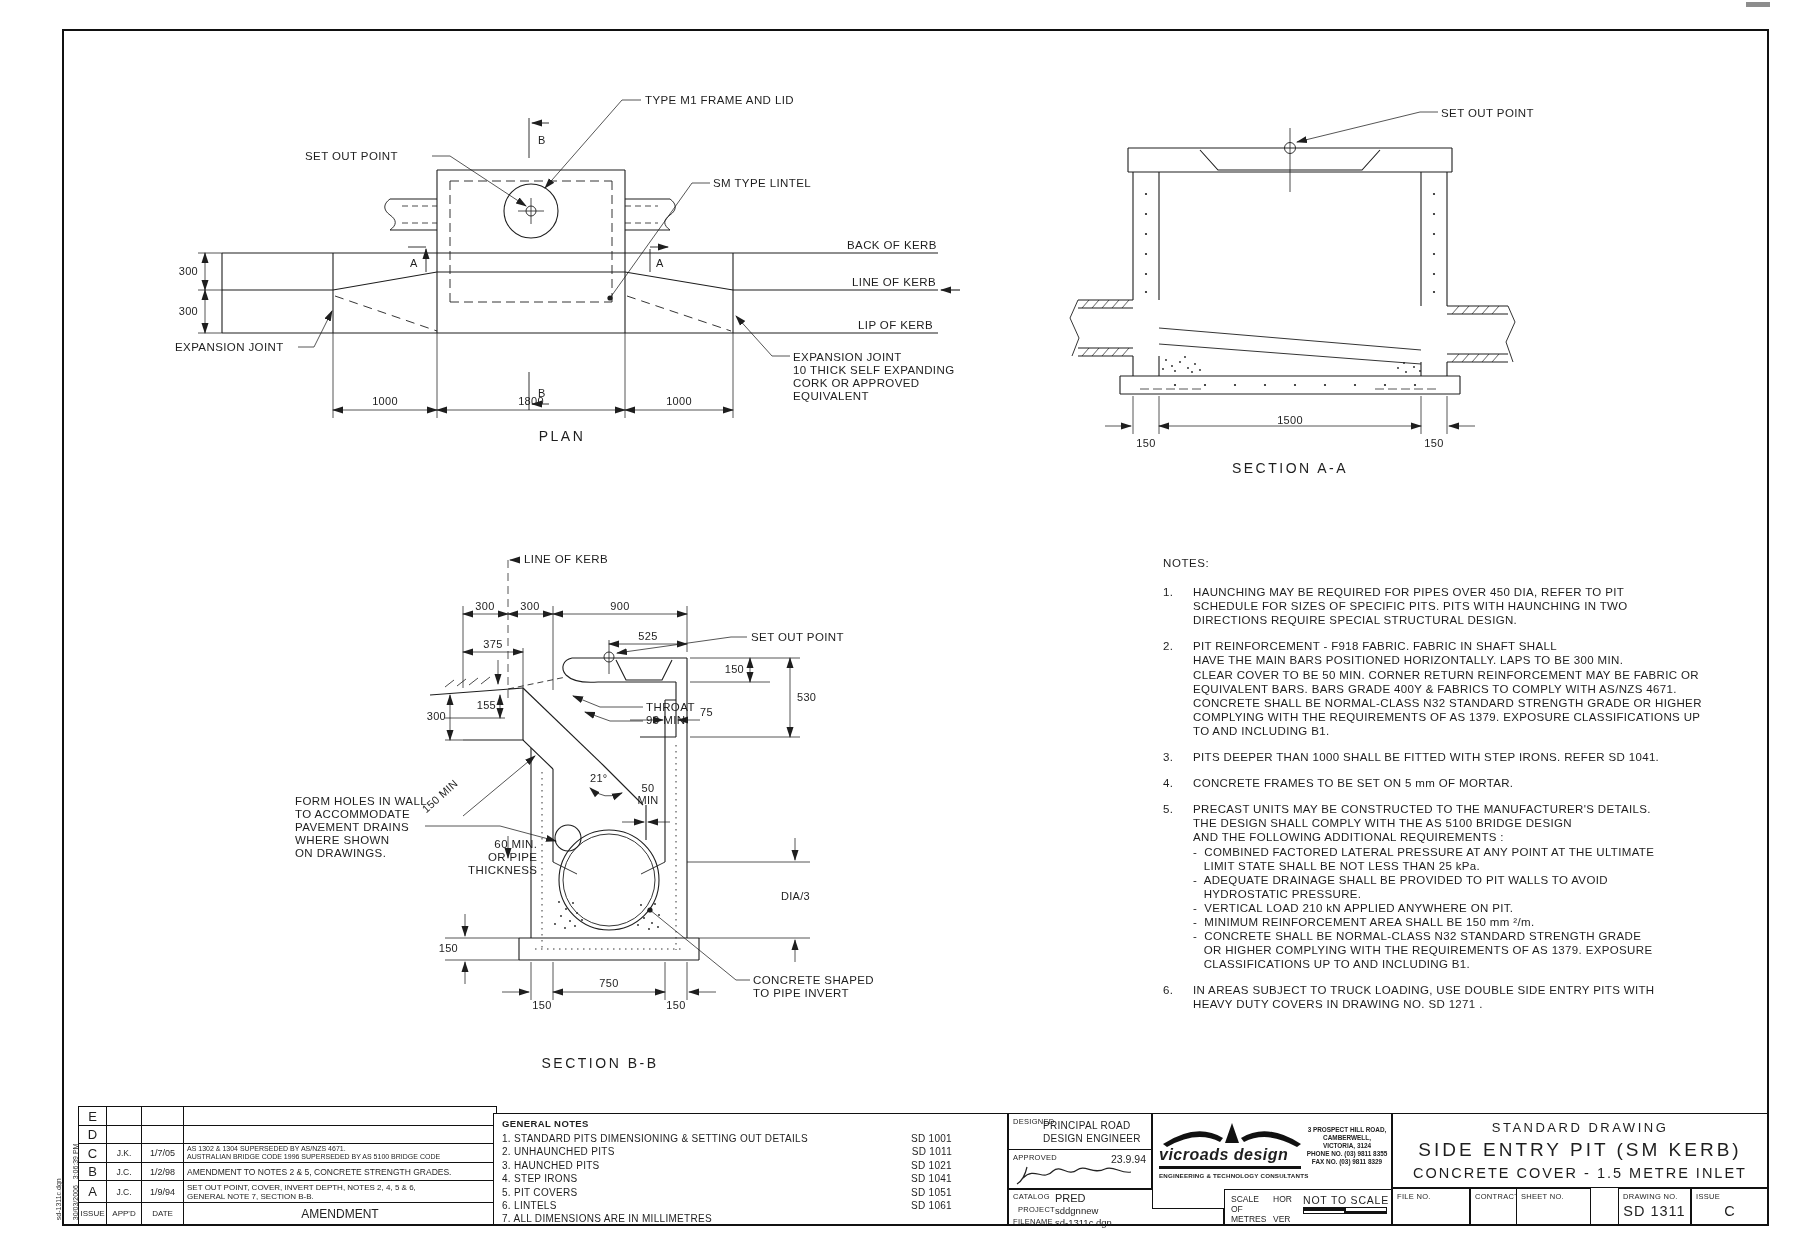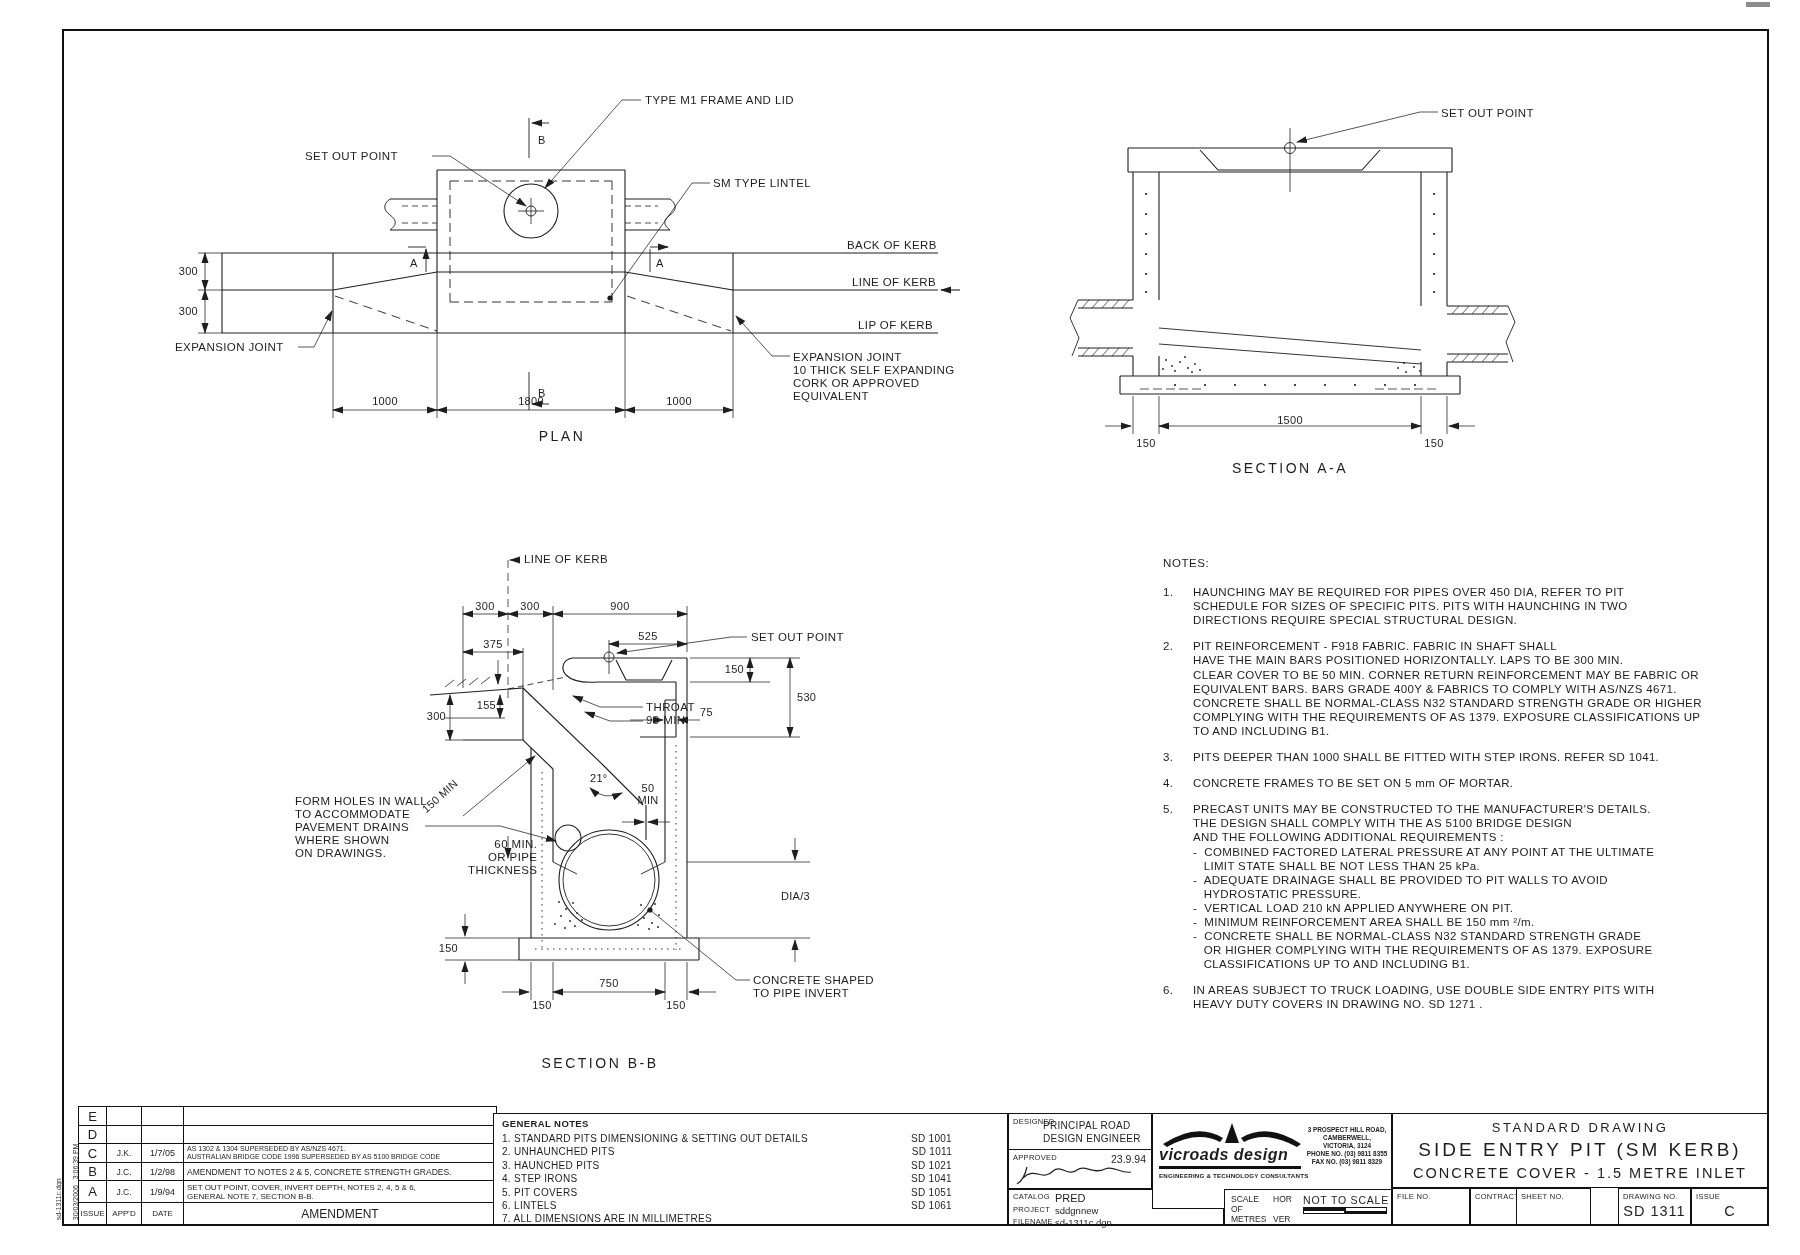--- a/index.html
+++ b/index.html
@@ -469,21 +469,21 @@
     <svg width="130" height="26" style="position:absolute;left:4px;top:12px;">
       <path d="M14,5 C12,14 9,19 4,22 M10,16 C22,4 30,20 40,9 C48,2 55,15 64,8 C72,2 80,13 92,7 C100,3 108,12 118,10" stroke="#222" stroke-width="1.2" fill="none"></path>
     </svg>
   </div>
   <div class="box" style="left:1008px;top:1189px;width:216px;height:36px;padding:2px 0 0 4px;">
     <div style="display:flex;font-size:0;">
         <span class="tinylab" style="width:42px;display:inline-block;">CATALOG</span>
         <span style="font-size:11px;">PRED</span>
       </div>
     <div style="display:flex;font-size:0;margin-top:1px;">
-        <span class="tinylab" style="width:42px;display:inline-block;">PROJECT</span>
+        <span class="tinylab" style="width:42px;display:inline-block;text-align:right;">PROJECT</span>
         <span style="font-size:9.5px;">sddgnnew</span>
       </div>
     <div style="display:flex;font-size:0;margin-top:1px;">
         <span class="tinylab" style="width:42px;display:inline-block;">FILENAME</span>
         <span style="font-size:9.5px;">sd-1311c.dgn</span>
       </div>
   </div>
 
   <div class="box" style="left:1152px;top:1113px;width:240px;height:96px;">
     <svg width="150" height="70" style="position:absolute;left:4px;top:2px;">

